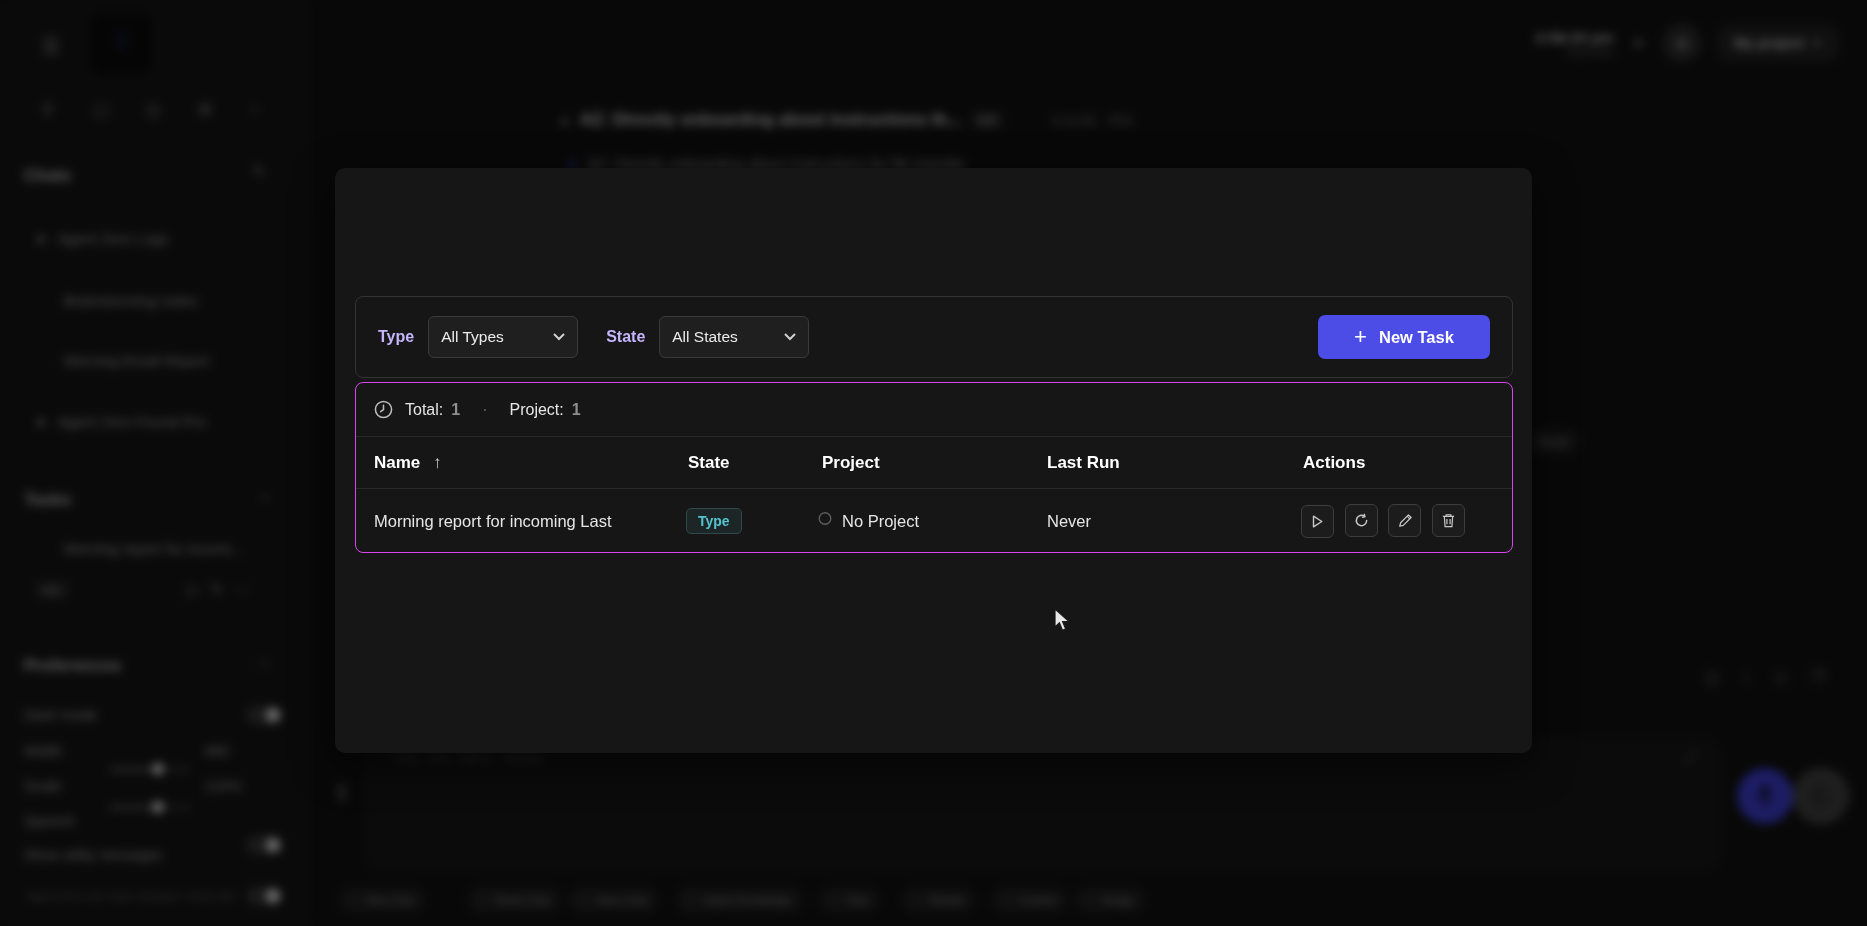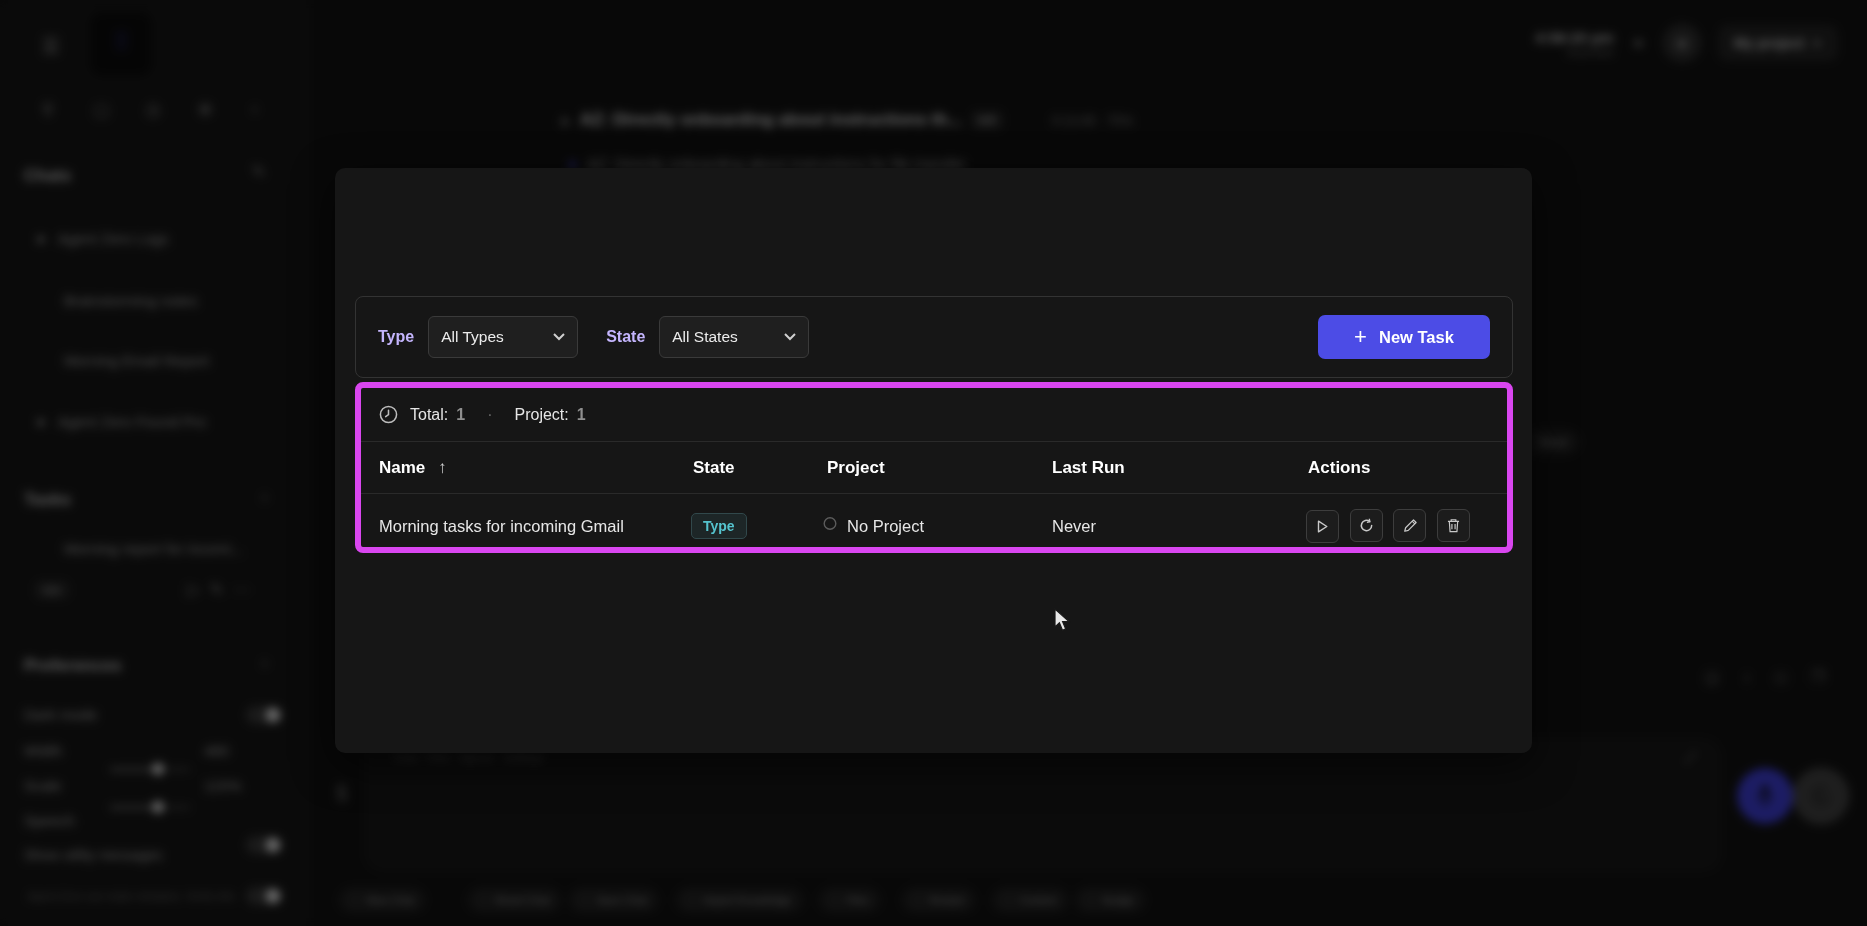--- a/index.html
+++ b/index.html
@@ -32,21 +32,21 @@
   #modal { position:absolute; left:335px; top:168px; width:1197px; height:585px; background:#161616; border-radius:10px; box-shadow:0 12px 40px rgba(0,0,0,0.6); }
   #modal-header { position:absolute; left:0; top:0; right:0; height:65px; border-bottom:1px solid #2a2a2a; display:flex; align-items:center; justify-content:space-between; padding:0 36px 0 38px; }
   #modal-title { color:#8f8f8f; font-size:27px; font-weight:bold; letter-spacing:0.5px; }
   #modal-close { color:#c9c9c9; font-size:24px; cursor:pointer; line-height:1; }
   #modal-desc { position:absolute; left:38px; top:86px; color:#ededed; font-size:18px; }
   #filter-panel { position:absolute; left:20px; top:128px; width:1158px; height:82px; border:1px solid #333; border-radius:8px; display:flex; align-items:center; padding:0 22px; gap:14px; }
   .flabel { color:#c4b5fd; font-size:16px; font-weight:bold; }
   .fselect { width:150px; height:42px; background:#1f1f1f; border:1px solid #3a3a3a; border-radius:6px; display:flex; align-items:center; justify-content:space-between; padding:0 12px; color:#ececec; font-size:15.5px; }
   .fselect .chev { color:#d0d0d0; font-size:12px; }
   #new-task-btn { margin-left:auto; height:44px; width:172px; border-radius:7px; border:none; display:flex; align-items:center; justify-content:center; gap:12px; color:#fff; font-size:16.5px; font-weight:bold; cursor:pointer; }
-  #table-panel { position:absolute; left:20px; top:214px; width:1158px; height:171px; border:6px solid #d946ef; border-radius:8px; }
+  #table-panel { position:absolute; left:20px; top:214px; width:1158px; height:171px; border:1px solid #d946ef; border-radius:8px; }
   #stats-row { height:54px; border-bottom:1px solid #2a2a2a; display:flex; align-items:center; padding:0 18px; gap:8px; color:#e6e6e6; font-size:16px; }
   .stat-val { color:#8f8f8f; font-weight:bold; }
   .stat-sep { color:#6a6a6a; margin:0 14px; }
   #header-row { height:52px; border-bottom:1px solid #2a2a2a; position:relative; color:#fff; font-weight:bold; font-size:17px; }
   #data-row { height:63px; position:relative; color:#e6e6e6; font-size:16.5px; }
   .col { position:absolute; top:50%; transform:translateY(-50%); white-space:nowrap; }
   .idle-badge { display:inline-block; padding:4px 11px; border-radius:5px; background:#1d2627; border:1px solid #31484b; font-weight:bold; font-size:14px; }
   .action-btn { width:33px; height:33px; background:#1c1c1c; border:1px solid #3d3d3d; border-radius:6px; display:inline-flex; align-items:center; justify-content:center; margin-right:6px; cursor:pointer; }
   .action-btn svg { display:block; }
   #cursor { position:absolute; left:1054px; top:608px; pointer-events:none; }
@@ -256,21 +256,21 @@
         <span>Name</span>
         <span style="color:#cfcfcf;font-weight:normal;margin-left:8px;">↑</span>
       </span>
       <span class="col" style="left:332px;">State</span>
       <span class="col" style="left:466px;">Project</span>
       <span class="col" style="left:691px;">Last Run</span>
       <span class="col" style="left:947px;">Actions</span>
     </div>
 
     <div id="data-row">
-      <span class="col" style="left:18px;">Morning tasks for incoming Gmail</span>
+      <span class="col" style="left:18px;">Morning report for incoming Last</span>
       <span class="col idle-badge" style="left:330px;color:#55c3ce;">Type</span>
       <span class="col" style="left:462px;display:flex;gap:10px;">
         <svg width="14" height="14" viewBox="0 0 14 14">
             <circle cx="7" cy="7" r="5.8" stroke="#5c5c5c" stroke-width="1.4" fill="none"></circle>
           </svg>
         <span>No Project</span>
       </span>
       <span class="col" style="left:691px;">Never</span>
       <span class="col" style="left:945px;">
         <span class="action-btn">

